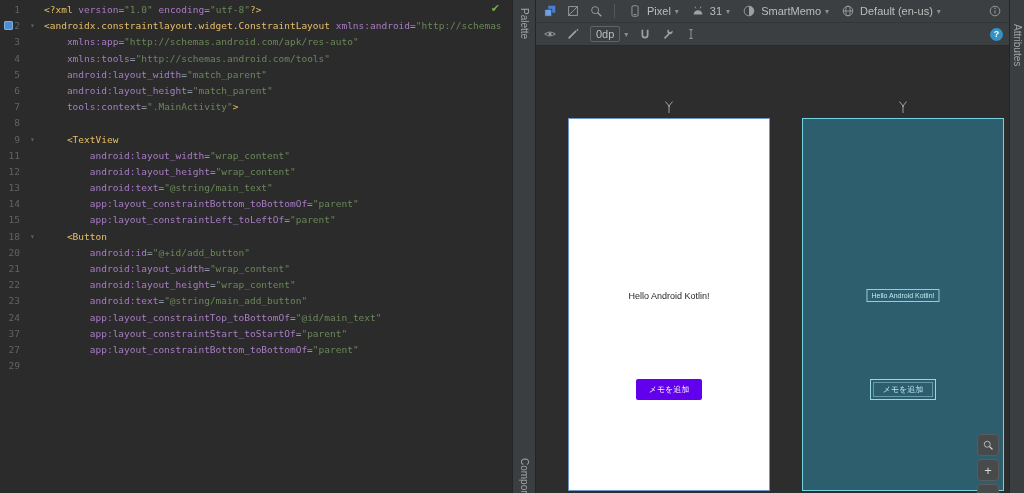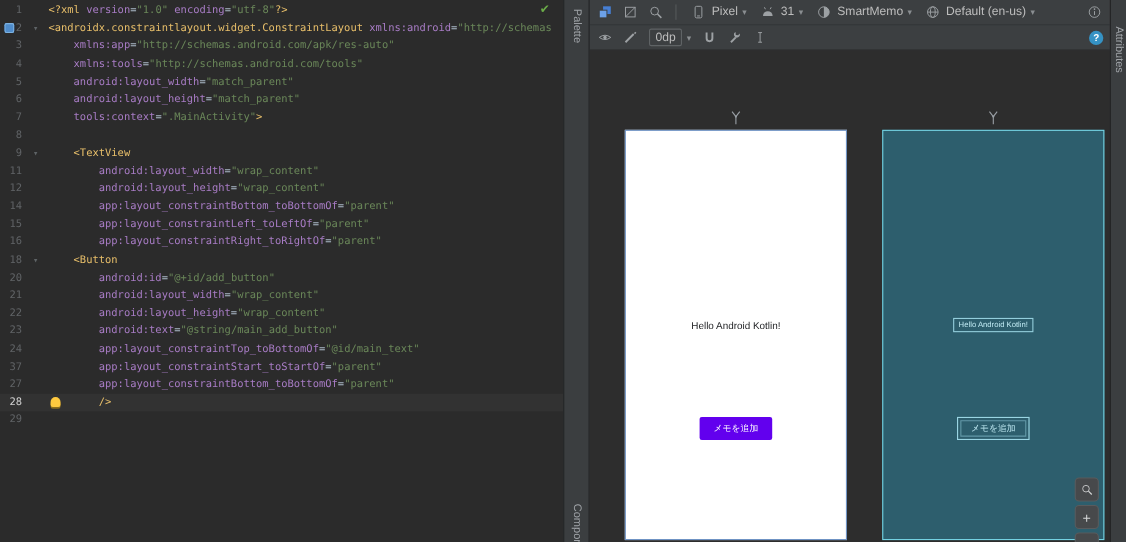--- a/index.html
+++ b/index.html
@@ -68,32 +68,31 @@
         <div class="code-line"><div class="gutter"><span class="ln">2</span><span class="fold">▾</span><span class="gicon"></span></div><div class="code"><span class="tg">&lt;androidx.constraintlayout.widget.ConstraintLayout </span><span class="at">xmlns:android</span><span class="pl">=</span><span class="st">"http://schemas</span></div></div>
         <div class="code-line"><div class="gutter"><span class="ln">3</span></div><div class="code"><span class="pl">    </span><span class="at">xmlns:app</span><span class="pl">=</span><span class="st">"http://schemas.android.com/apk/res-auto"</span></div></div>
         <div class="code-line"><div class="gutter"><span class="ln">4</span></div><div class="code"><span class="pl">    </span><span class="at">xmlns:tools</span><span class="pl">=</span><span class="st">"http://schemas.android.com/tools"</span></div></div>
         <div class="code-line"><div class="gutter"><span class="ln">5</span></div><div class="code"><span class="pl">    </span><span class="at">android:layout_width</span><span class="pl">=</span><span class="st">"match_parent"</span></div></div>
         <div class="code-line"><div class="gutter"><span class="ln">6</span></div><div class="code"><span class="pl">    </span><span class="at">android:layout_height</span><span class="pl">=</span><span class="st">"match_parent"</span></div></div>
         <div class="code-line"><div class="gutter"><span class="ln">7</span></div><div class="code"><span class="pl">    </span><span class="at">tools:context</span><span class="pl">=</span><span class="st">".MainActivity"</span><span class="tg">&gt;</span></div></div>
         <div class="code-line"><div class="gutter"><span class="ln">8</span></div><div class="code"></div></div>
         <div class="code-line"><div class="gutter"><span class="ln">9</span><span class="fold">▾</span></div><div class="code"><span class="pl">    </span><span class="tg">&lt;TextView</span></div></div>
         <div class="code-line"><div class="gutter"><span class="ln">11</span></div><div class="code"><span class="pl">        </span><span class="at">android:layout_width</span><span class="pl">=</span><span class="st">"wrap_content"</span></div></div>
         <div class="code-line"><div class="gutter"><span class="ln">12</span></div><div class="code"><span class="pl">        </span><span class="at">android:layout_height</span><span class="pl">=</span><span class="st">"wrap_content"</span></div></div>
+        <div class="code-line"><div class="gutter"><span class="ln">13</span></div><div class="code"><span class="pl">        </span><span class="at">android:text</span><span class="pl">=</span><span class="st">"@string/main_text"</span></div></div>
         <div class="code-line"><div class="gutter"><span class="ln">14</span></div><div class="code"><span class="pl">        </span><span class="at">app:layout_constraintBottom_toBottomOf</span><span class="pl">=</span><span class="st">"parent"</span></div></div>
         <div class="code-line"><div class="gutter"><span class="ln">15</span></div><div class="code"><span class="pl">        </span><span class="at">app:layout_constraintLeft_toLeftOf</span><span class="pl">=</span><span class="st">"parent"</span></div></div>
-        <div class="code-line"><div class="gutter"><span class="ln">16</span></div><div class="code"><span class="pl">        </span><span class="at">app:layout_constraintRight_toRightOf</span><span class="pl">=</span><span class="st">"parent"</span></div></div>
         <div class="code-line"><div class="gutter"><span class="ln">18</span><span class="fold">▾</span></div><div class="code"><span class="pl">    </span><span class="tg">&lt;Button</span></div></div>
         <div class="code-line"><div class="gutter"><span class="ln">20</span></div><div class="code"><span class="pl">        </span><span class="at">android:id</span><span class="pl">=</span><span class="st">"@+id/add_button"</span></div></div>
         <div class="code-line"><div class="gutter"><span class="ln">21</span></div><div class="code"><span class="pl">        </span><span class="at">android:layout_width</span><span class="pl">=</span><span class="st">"wrap_content"</span></div></div>
         <div class="code-line"><div class="gutter"><span class="ln">22</span></div><div class="code"><span class="pl">        </span><span class="at">android:layout_height</span><span class="pl">=</span><span class="st">"wrap_content"</span></div></div>
         <div class="code-line"><div class="gutter"><span class="ln">23</span></div><div class="code"><span class="pl">        </span><span class="at">android:text</span><span class="pl">=</span><span class="st">"@string/main_add_button"</span></div></div>
         <div class="code-line"><div class="gutter"><span class="ln">24</span></div><div class="code"><span class="pl">        </span><span class="at">app:layout_constraintTop_toBottomOf</span><span class="pl">=</span><span class="st">"@id/main_text"</span></div></div>
         <div class="code-line"><div class="gutter"><span class="ln">37</span></div><div class="code"><span class="pl">        </span><span class="at">app:layout_constraintStart_toStartOf</span><span class="pl">=</span><span class="st">"parent"</span></div></div>
         <div class="code-line"><div class="gutter"><span class="ln">27</span></div><div class="code"><span class="pl">        </span><span class="at">app:layout_constraintBottom_toBottomOf</span><span class="pl">=</span><span class="st">"parent"</span></div></div>
-        <div class="code-line cur"><div class="gutter"><span class="ln">28</span></div><span class="bulb"></span><div class="code"><span class="pl">        </span><span class="tg">/&gt;</span></div></div>
         <div class="code-line"><div class="gutter"><span class="ln">29</span></div><div class="code"></div></div>
       </div>
     <span class="ed-check">✔</span>
   </div>
 
   <div class="stripe-left">
     <div class="vtab vtab-top">Palette</div>
     <div class="vtab vtab-bottom">Component Tree</div>
   </div>
 

